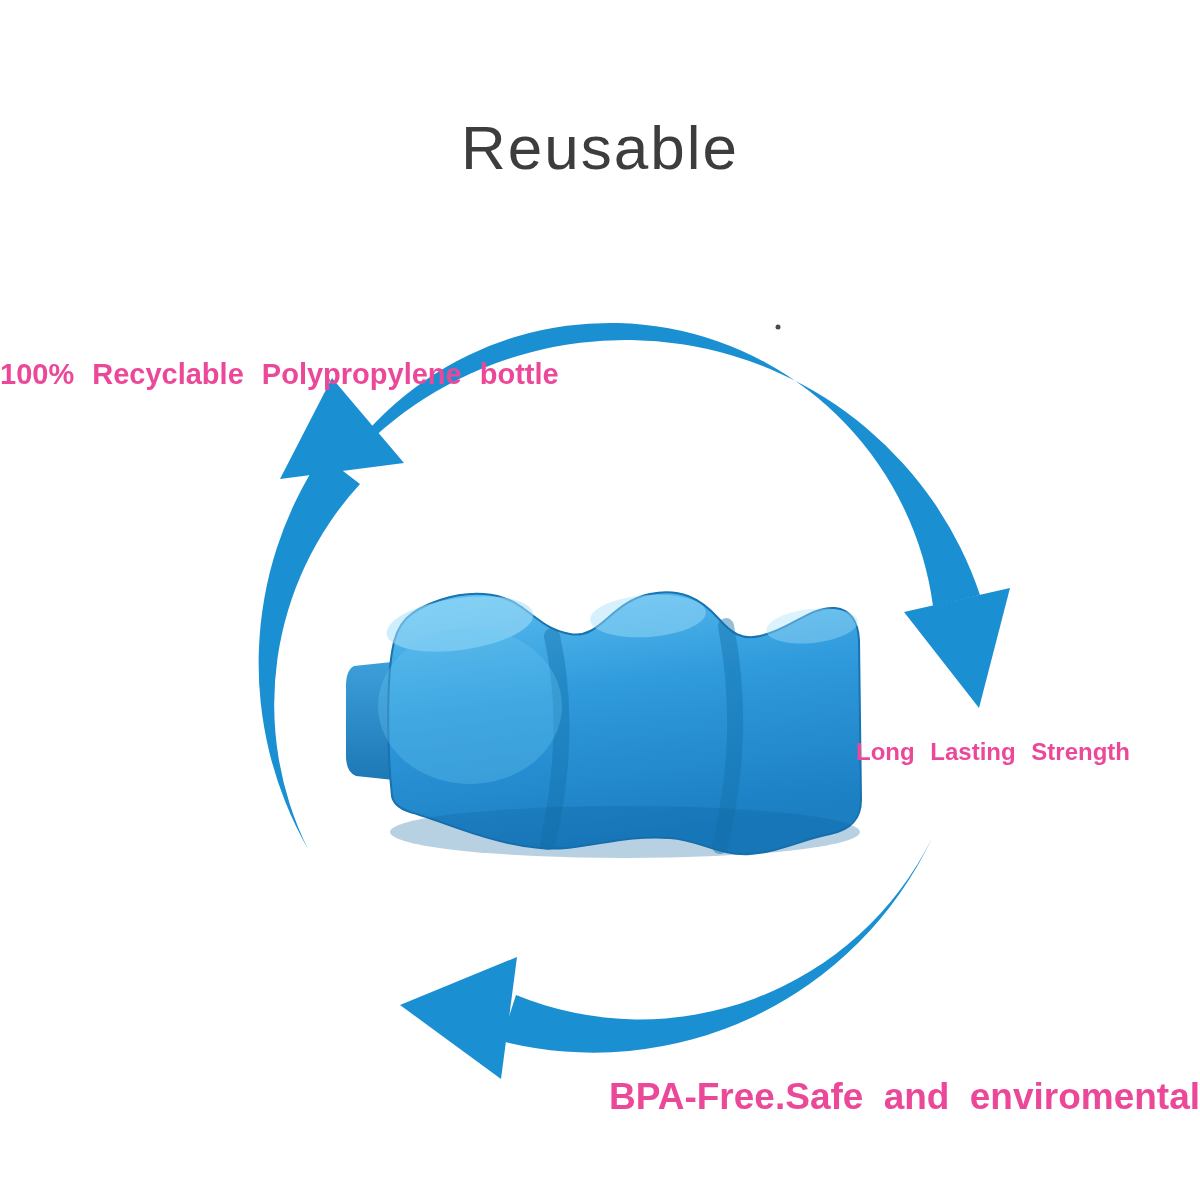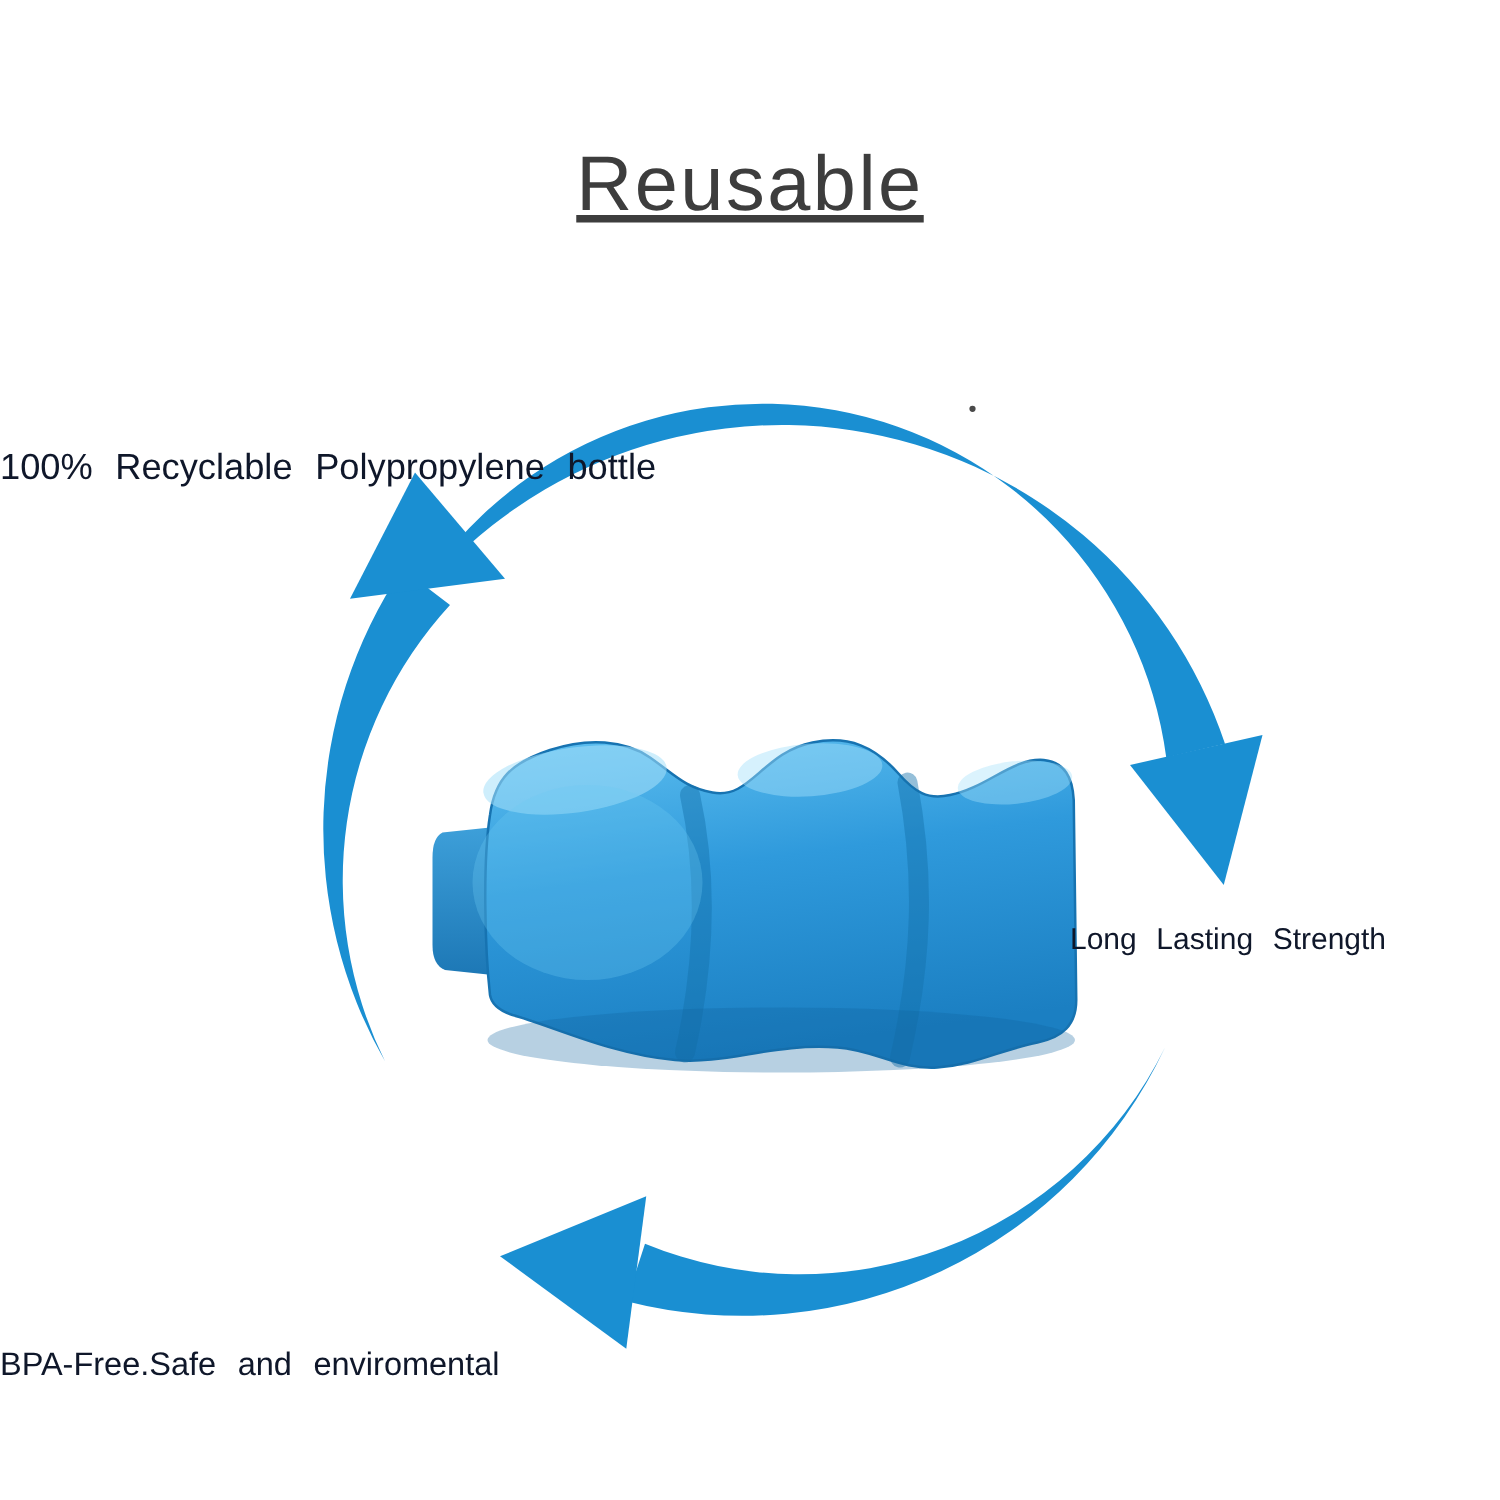--- a/index.html
+++ b/index.html
@@ -26,46 +26,45 @@
     position: absolute;
     left: 0;
     top: 112px;
     width: 100%;
     text-align: center;
     font-size: 62px;
     font-weight: 500;
     letter-spacing: 2px;
     color: #3d3d3d;
     white-space: nowrap;
-    text-decoration: underline;
   }
   .label {
     position: absolute;
-    color: #0f172a;
-    font-weight: 400;
+    color: #ec4899;
+    font-weight: 700;
     white-space: nowrap;
   }
   .label-top-left {
     left: 0px;
     top: 358px;
     font-size: 29px;
     word-spacing: 10px;
   }
   .label-right {
     left: 856px;
     top: 738px;
     font-size: 24px;
     word-spacing: 9px;
   }
   .label-bottom {
     left: 0;
     top: 1076px;
     width: 100%;
-    text-align: left;
-    font-size: 26px;
+    text-align: right;
+    font-size: 37px;
     word-spacing: 10px;
   }
 </style>
 </head>
 <body>
 
 <div id="stage">
 
   <svg id="diagram-svg" viewBox="0 0 1200 1200" xmlns="http://www.w3.org/2000/svg">
     <defs>

